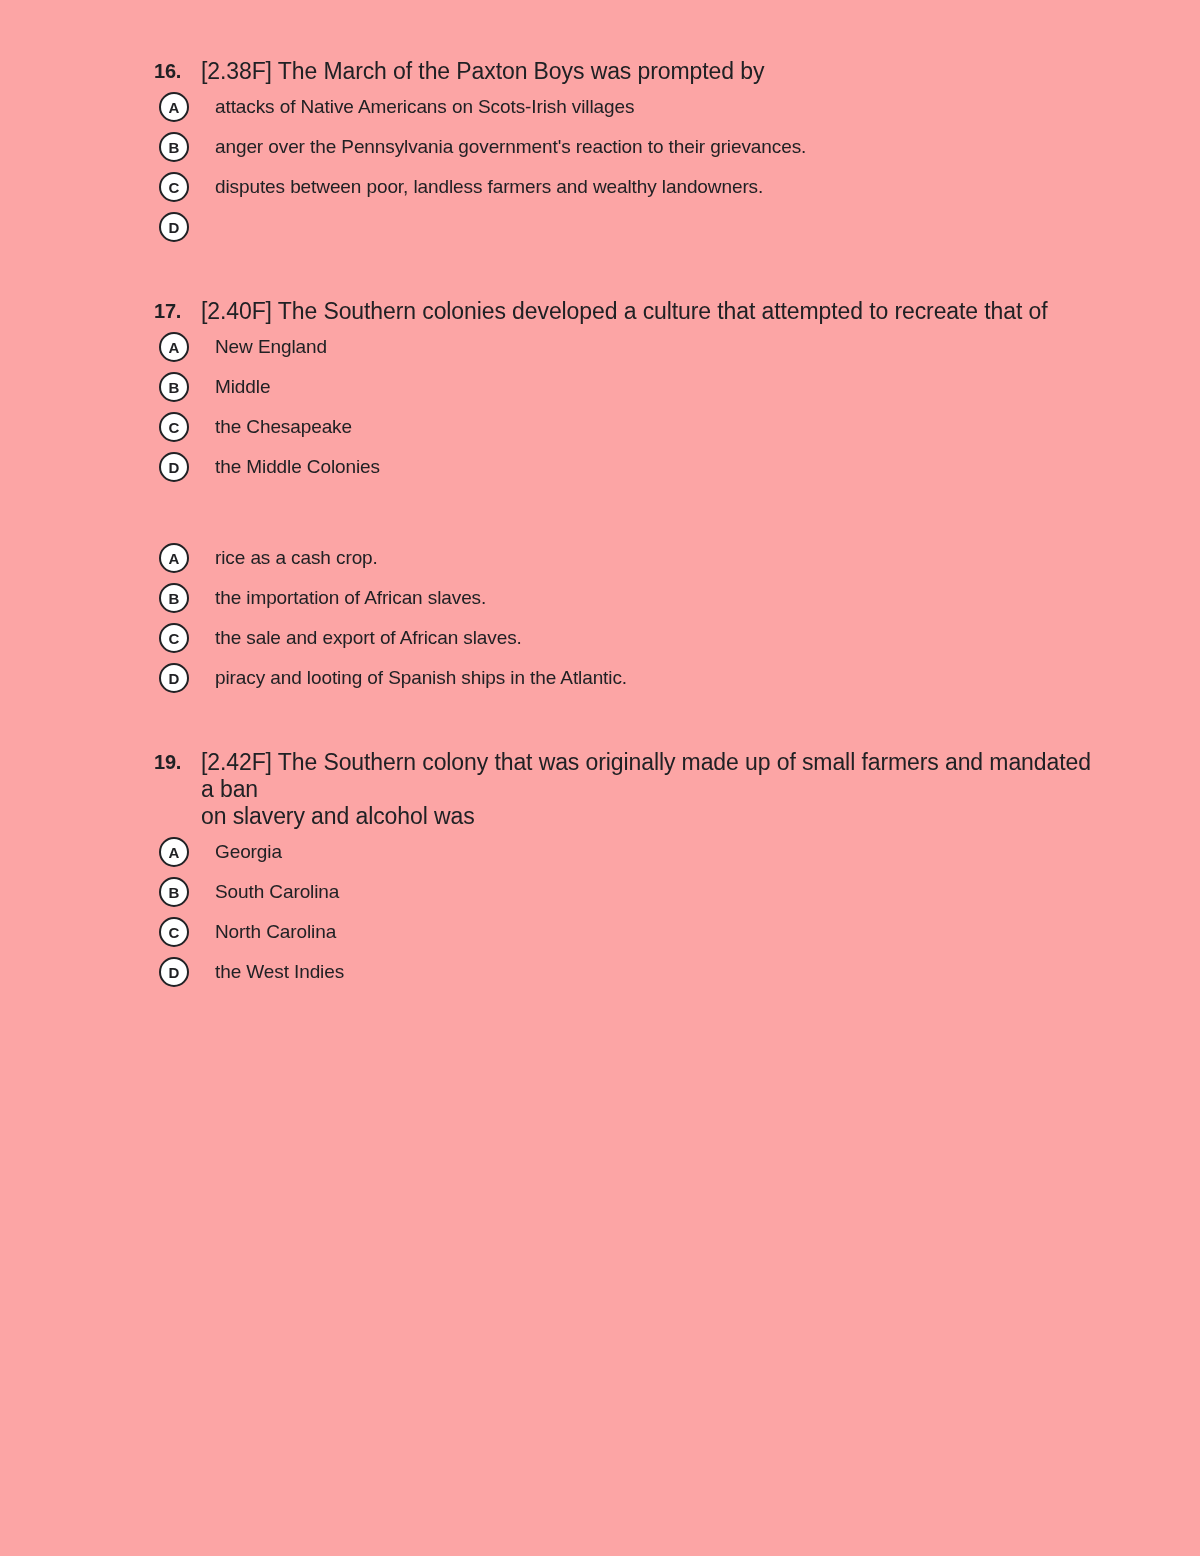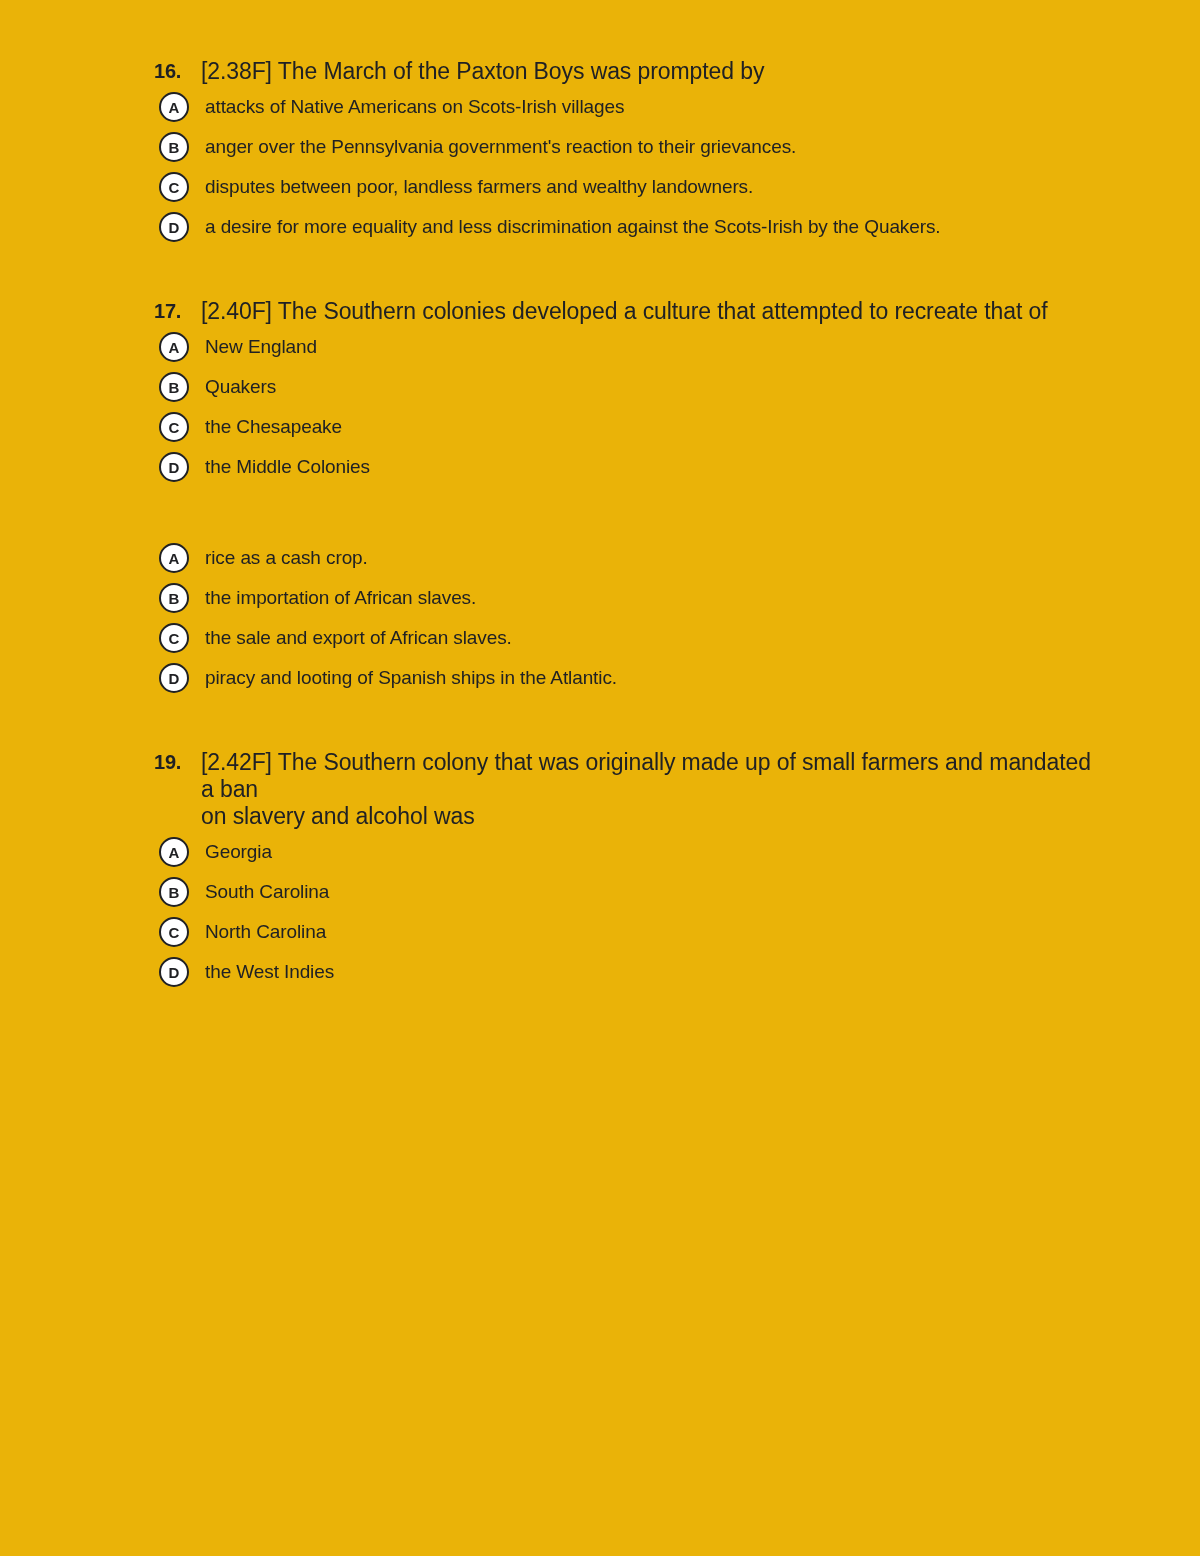--- a/index.html
+++ b/index.html
@@ -1,20 +1,20 @@
 <!DOCTYPE html>
 <html><head>
 <meta charset="utf-8">
 <style>
   html, body { margin: 0; padding: 0; background: #ffffff; }
   .page {
     position: relative;
     width: 1200px;
     height: 1556px;
-    background: #eab308;
+    background: #fca5a5;
     font-family: "Liberation Sans", sans-serif;
     color: #202124;
     overflow: hidden;
   }
   .content {
     position: absolute;
     top: 58px;
     left: 154px;
     right: 58px;
   }
@@ -54,21 +54,21 @@
     align-items: center;
     justify-content: center;
     background: #ffffff;
   }
   .bubble .letter {
     font-size: 15px;
     font-weight: 700;
     line-height: 1;
   }
   .opt-text {
-    margin-left: 16px;
+    margin-left: 26px;
     font-size: 19px;
     letter-spacing: -0.1px;
     white-space: nowrap;
   }
 </style>
 </head>
 <body>
 
 <div class="page">
   <div class="content">
@@ -96,21 +96,20 @@
     <div class="bubble">
       <span class="letter">C</span>
     </div>
     <div class="opt-text">disputes between poor, landless farmers and wealthy landowners.</div>
   </div>
 
   <div class="option">
     <div class="bubble">
       <span class="letter">D</span>
     </div>
-    <div class="opt-text">a desire for more equality and less discrimination against the Scots-Irish by the Quakers.</div>
   </div>
 </div>
   </section>
 
   <section class="question">
     <div class="q-head">
       <div class="q-num">17.</div>
       <div class="q-text">[2.40F] The Southern colonies developed a culture that attempted to recreate that of</div>
     </div>
     <div class="options">
@@ -118,21 +117,21 @@
     <div class="bubble">
       <span class="letter">A</span>
     </div>
     <div class="opt-text">New England</div>
   </div>
 
   <div class="option">
     <div class="bubble">
       <span class="letter">B</span>
     </div>
-    <div class="opt-text">Quakers</div>
+    <div class="opt-text">Middle</div>
   </div>
 
   <div class="option">
     <div class="bubble">
       <span class="letter">C</span>
     </div>
     <div class="opt-text">the Chesapeake</div>
   </div>
 
   <div class="option">

